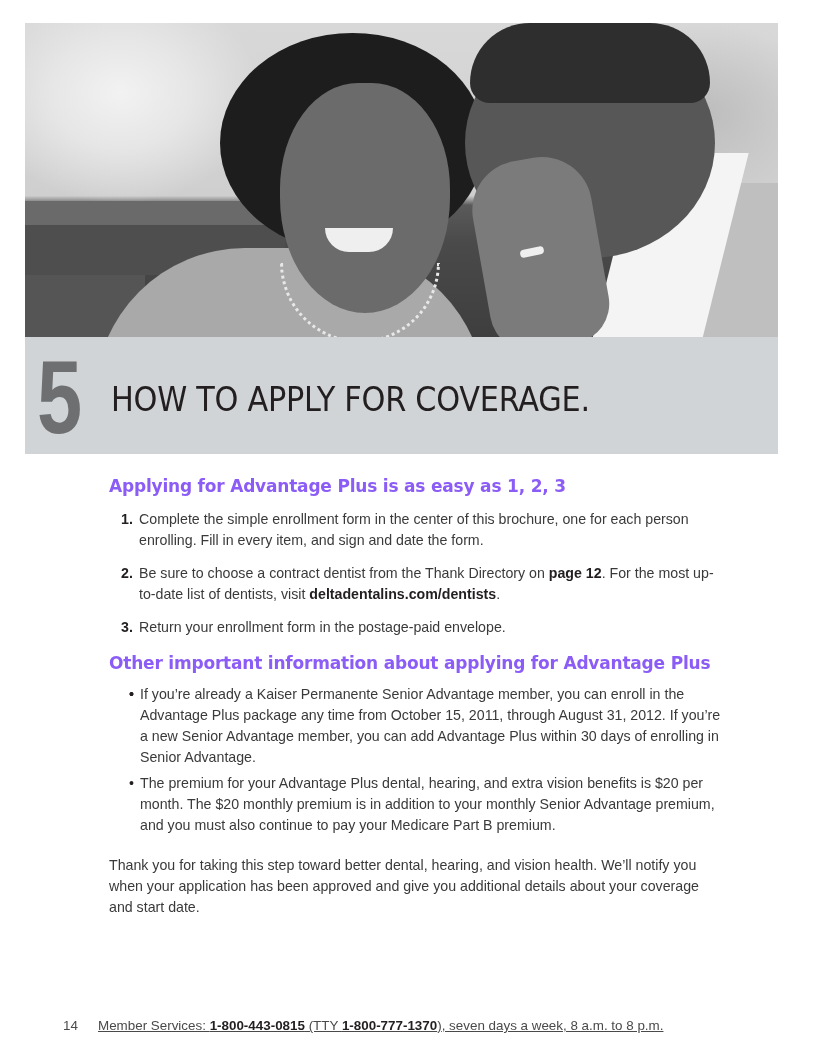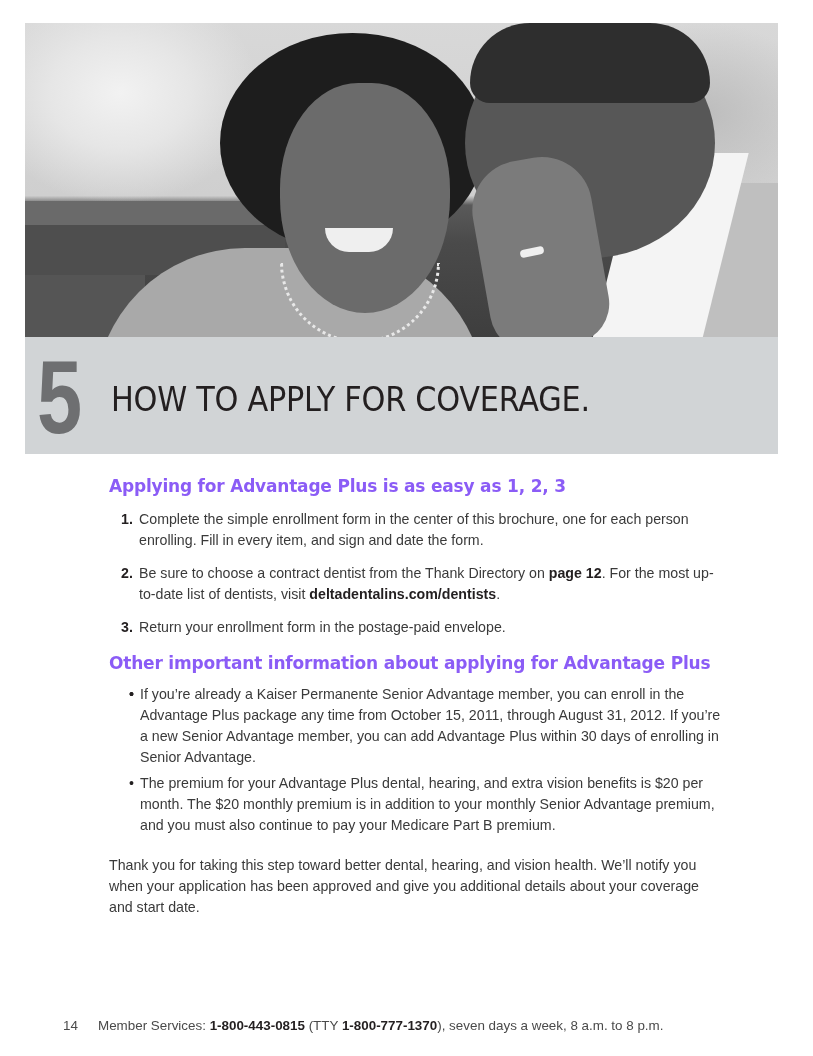--- a/index.html
+++ b/index.html
@@ -67,21 +67,21 @@
     }
     .bullets li .dot { position: absolute; left: 0; top: 0; color: #231f20; }
 
     .closing { margin-top: 19px; font-size: 14.2px; line-height: 21px; color: #3a3a3a; width: 600px; }
 
     .footer {
       position: absolute; left: 25px; top: 1017px; width: 760px; height: 20px;
       font-size: 13.4px; line-height: 18px; color: #4a4a4a;
     }
     .footer .page-num { position: absolute; left: 0; top: 0; margin-left: 38px; }
-    .footer .services { position: absolute; left: 73px; top: 0; white-space: nowrap; }
+    .footer .services { position: absolute; left: 73px; top: 0; white-space: nowrap; text-decoration: underline; }
     .footer b { color: #231f20; font-weight: bold; }
   </style>
 </head>
 <body>
 
 <div class="photo" title="Smiling older woman while older man whispers in her ear, black-and-white photo">
   <div class="bench-top"></div>
   <div class="bench-back"></div>
   <div class="bench-seat"></div>
   <div class="woman-body"></div>

